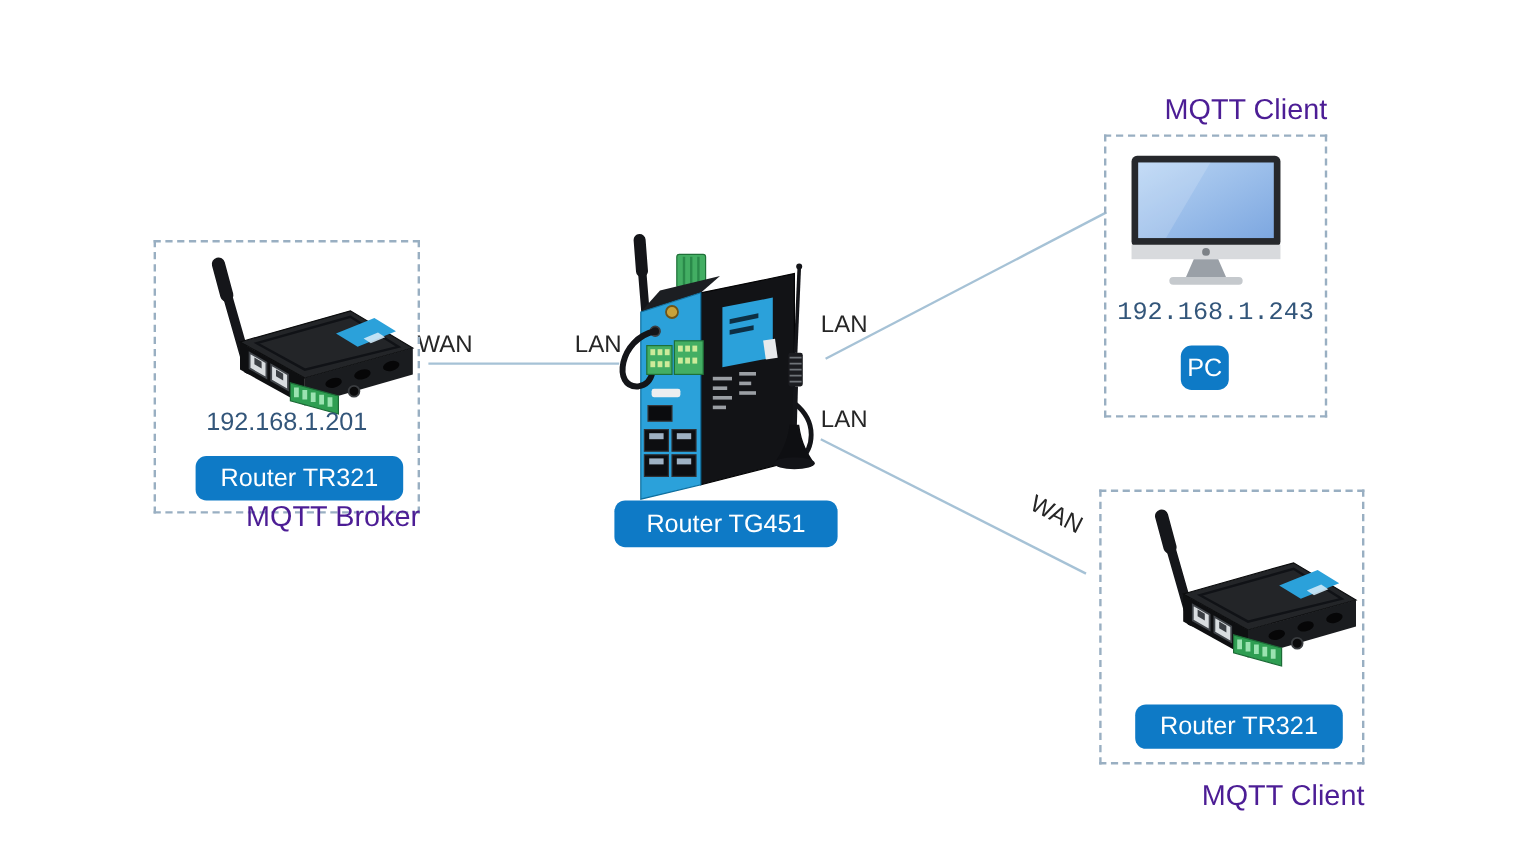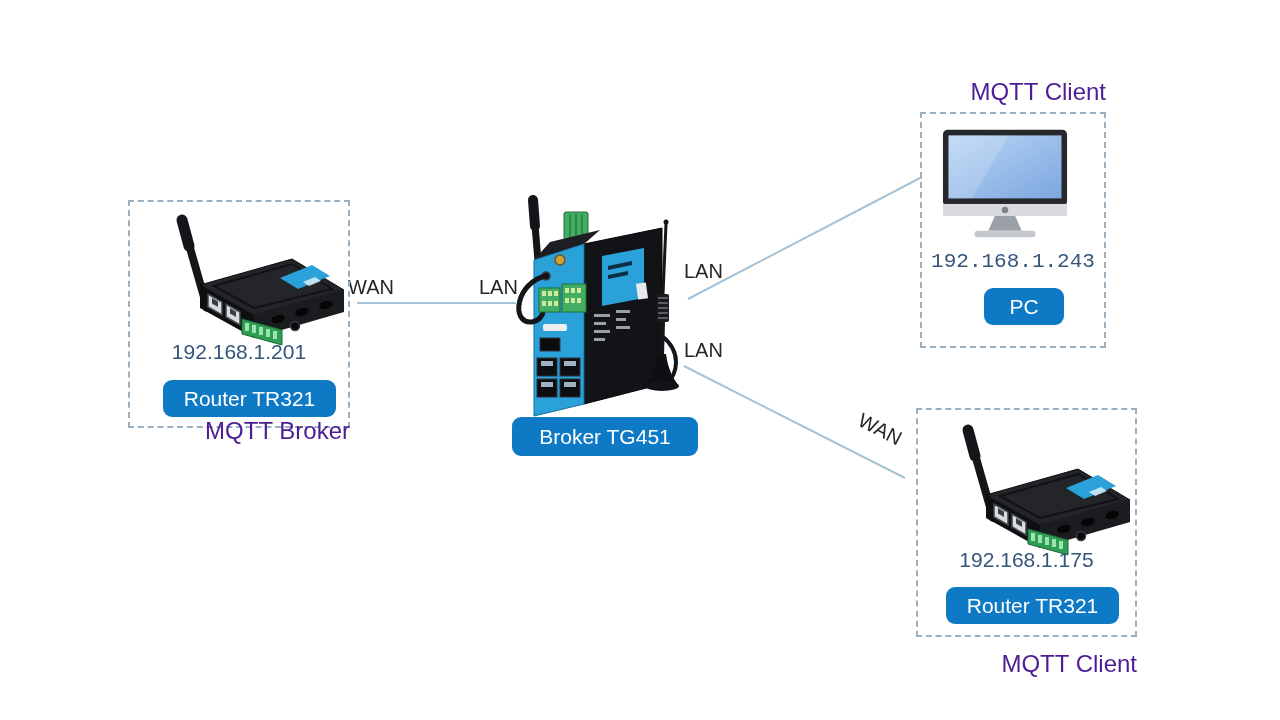--- a/index.html
+++ b/index.html
@@ -150,31 +150,30 @@
   <svg class="icon-wrap" style="left:142px; top:202px;" width="205" height="145">
     <use href="#sym-router"></use>
   </svg>
   <div class="ip" style="left:128px; top:340px; width:222px;">192.168.1.201</div>
   <div class="badge" style="left:163px; top:380px; width:173px; height:37px;">Router TR321</div>
   <div class="caption" style="left:128px; top:417px; width:222px;">MQTT Broker</div>
 
   <svg class="icon-wrap" style="left:496px; top:186px;" width="200" height="240">
     <use href="#sym-gateway"></use>
   </svg>
-  <div class="badge" style="left:512px; top:417px; width:186px; height:39px;">Broker TG451</div>
+  <div class="badge" style="left:512px; top:417px; width:186px; height:39px;">Router TG451</div>
 
   <div class="caption" style="left:920px; top:78px; width:186px;">MQTT Client</div>
   <div class="dashed-box" style="left:920px; top:112px; width:186px; height:236px;"></div>
   <svg class="icon-wrap" style="left:940px; top:128px;" width="130" height="113">
     <use href="#sym-monitor"></use>
   </svg>
   <div class="ip" style="left:920px; top:250px; width:186px;font-family:Liberation Mono, monospace;">192.168.1.243</div>
-  <div class="badge" style="left:984px; top:288px; width:80px; height:37px;">PC</div>
+  <div class="badge" style="left:984px; top:288px; width:40px; height:37px;">PC</div>
 
   <div class="dashed-box" style="left:916px; top:408px; width:221px; height:229px;"></div>
   <svg class="icon-wrap" style="left:928px; top:412px;" width="205" height="145">
     <use href="#sym-router"></use>
   </svg>
-  <div class="ip" style="left:916px; top:548px; width:221px;">192.168.1.175</div>
   <div class="badge" style="left:946px; top:587px; width:173px; height:37px;">Router TR321</div>
   <div class="caption" style="left:916px; top:650px; width:221px;">MQTT Client</div>
 
 </div>
 
 </body></html>

